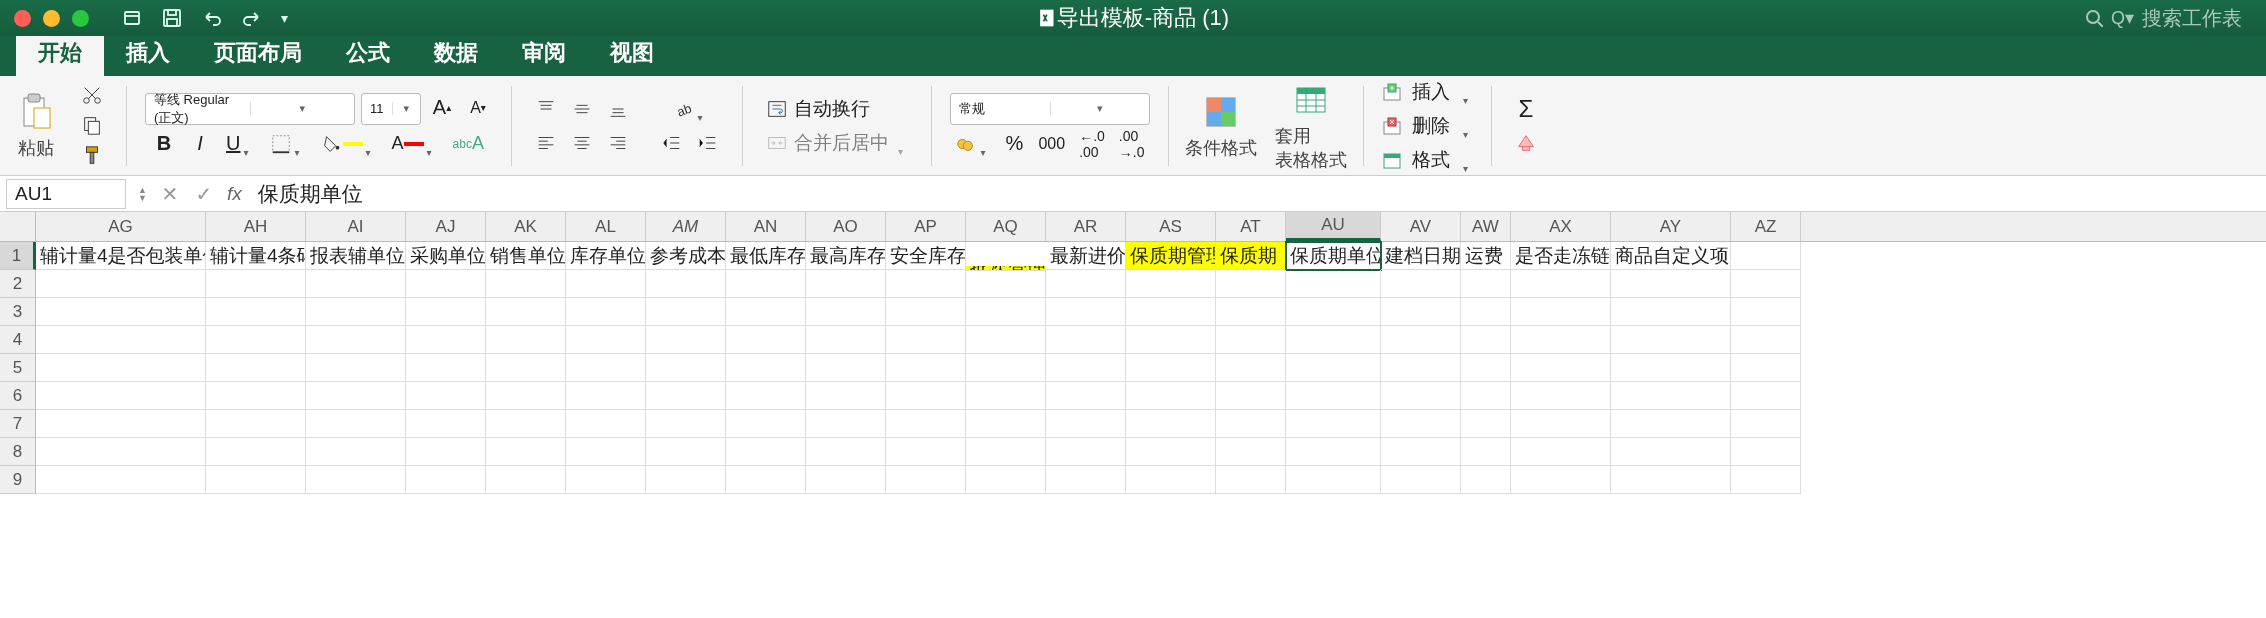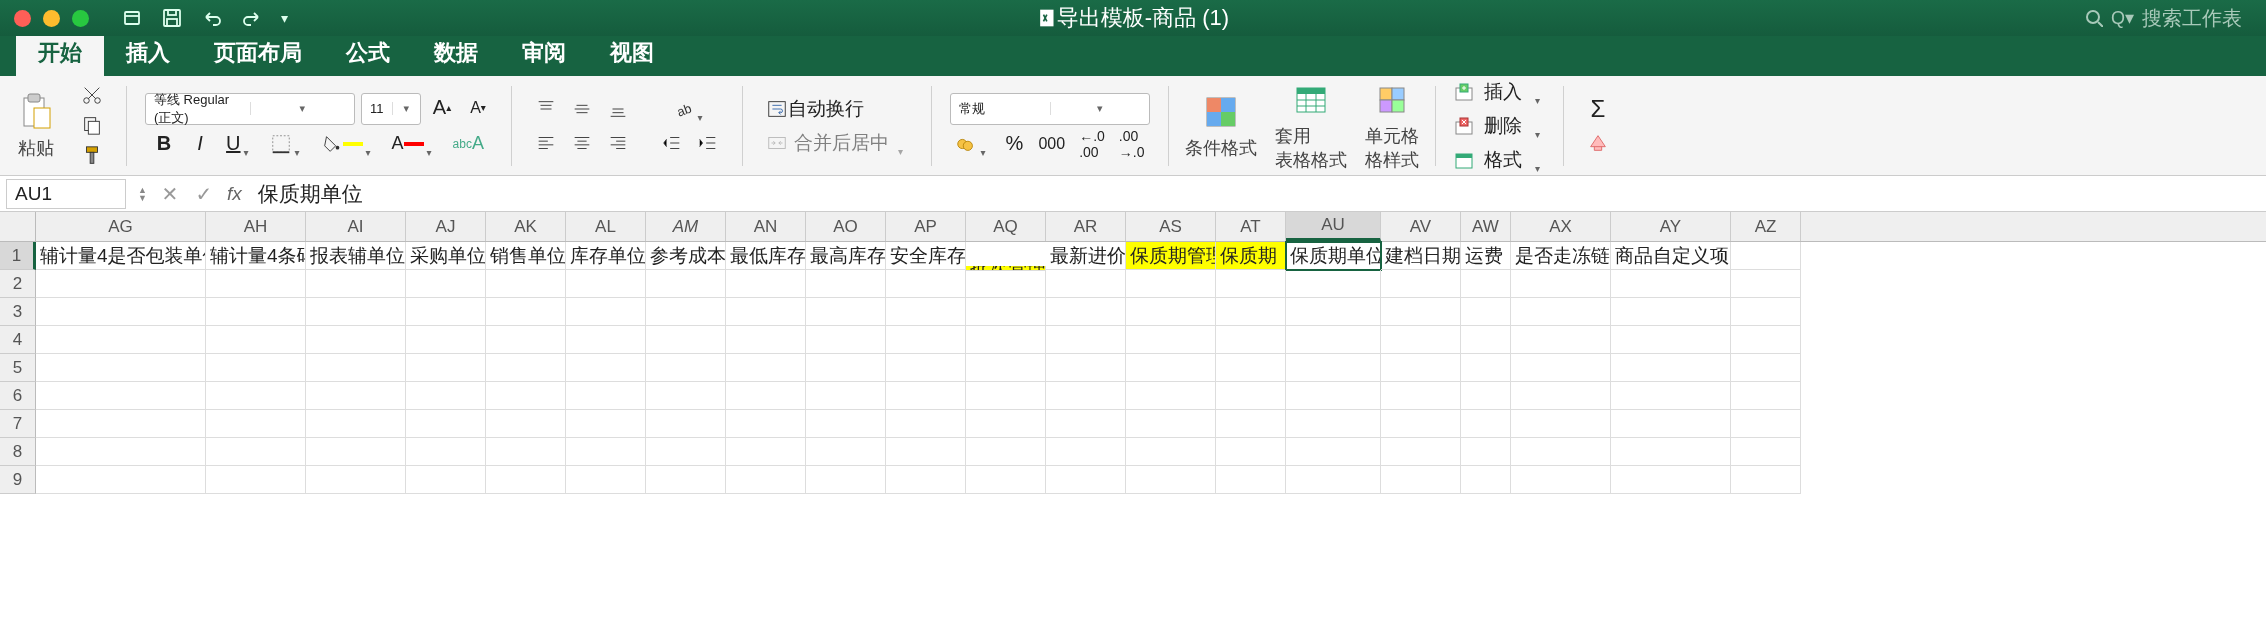--- a/index.html
+++ b/index.html
@@ -254,21 +254,21 @@
       <div class="rbtn">
           <svg viewBox="0 0 24 24" stroke="#333">
             <path d="M10 6h10M10 12h10M10 18h10M3 8l3 4-3 4"></path>
           </svg>
         </div>
     </div>
   </div>
   <div class="vsep"></div>
 
   <div class="rgrp" style="align-items:flex-start">
-    <div class="rbtn" style="width:auto;">
+    <div class="rbtn" style="width:auto;gap:6px">
         <svg viewBox="0 0 24 24" stroke="#333" fill="none">
           <rect x="3" y="4" width="18" height="16"></rect>
           <path d="M7 8h10M7 12h6" stroke="#36a"></path>
           <path d="M13 12l3 0a2 2 0 0 1 0 4h-2m0 0l2-2m-2 2l2 2" stroke="#36a"></path>
         </svg>
         <span>自动换行</span>
       </div>
     <div class="rbtn" style="width:auto;gap:6px;opacity:0.55">
         <svg viewBox="0 0 24 24" stroke="#888" fill="none">
           <rect x="3" y="6" width="18" height="12"></rect>
@@ -320,30 +320,20 @@
     <span class="lbl">条件格式</span>
   </div>
   <div class="bigbtn">
     <svg viewBox="0 0 40 40">
         <rect x="6" y="8" width="28" height="24" fill="#fff" stroke="#3a7"></rect>
         <rect x="6" y="8" width="28" height="6" fill="#3a7"></rect>
         <path d="M6 20h28M6 26h28M15 8v24M25 8v24" stroke="#3a7"></path>
       </svg>
     <span class="lbl" style="white-space:pre">套用
 表格格式</span>
-  </div>
-  <div class="bigbtn">
-    <svg viewBox="0 0 40 40">
-        <rect x="8" y="8" width="12" height="12" fill="#fc6" stroke="#888"></rect>
-        <rect x="20" y="8" width="12" height="12" fill="#9cf" stroke="#888"></rect>
-        <rect x="8" y="20" width="12" height="12" fill="#c9f" stroke="#888"></rect>
-        <rect x="20" y="20" width="12" height="12" fill="#9f9" stroke="#888"></rect>
-      </svg>
-    <span class="lbl" style="white-space:pre">单元格
-格样式</span>
   </div>
   <div class="vsep"></div>
 
   <div class="rgrp" style="align-items:flex-start">
     <div class="cellrow">
         <svg viewBox="0 0 20 20">
           <rect x="2" y="6" width="16" height="12" fill="#fff" stroke="#888"></rect>
           <rect x="6" y="2" width="8" height="8" fill="#6c6" stroke="#3a7"></rect>
           <path d="M10 4v4M8 6h4" stroke="#fff"></path>
         </svg>

